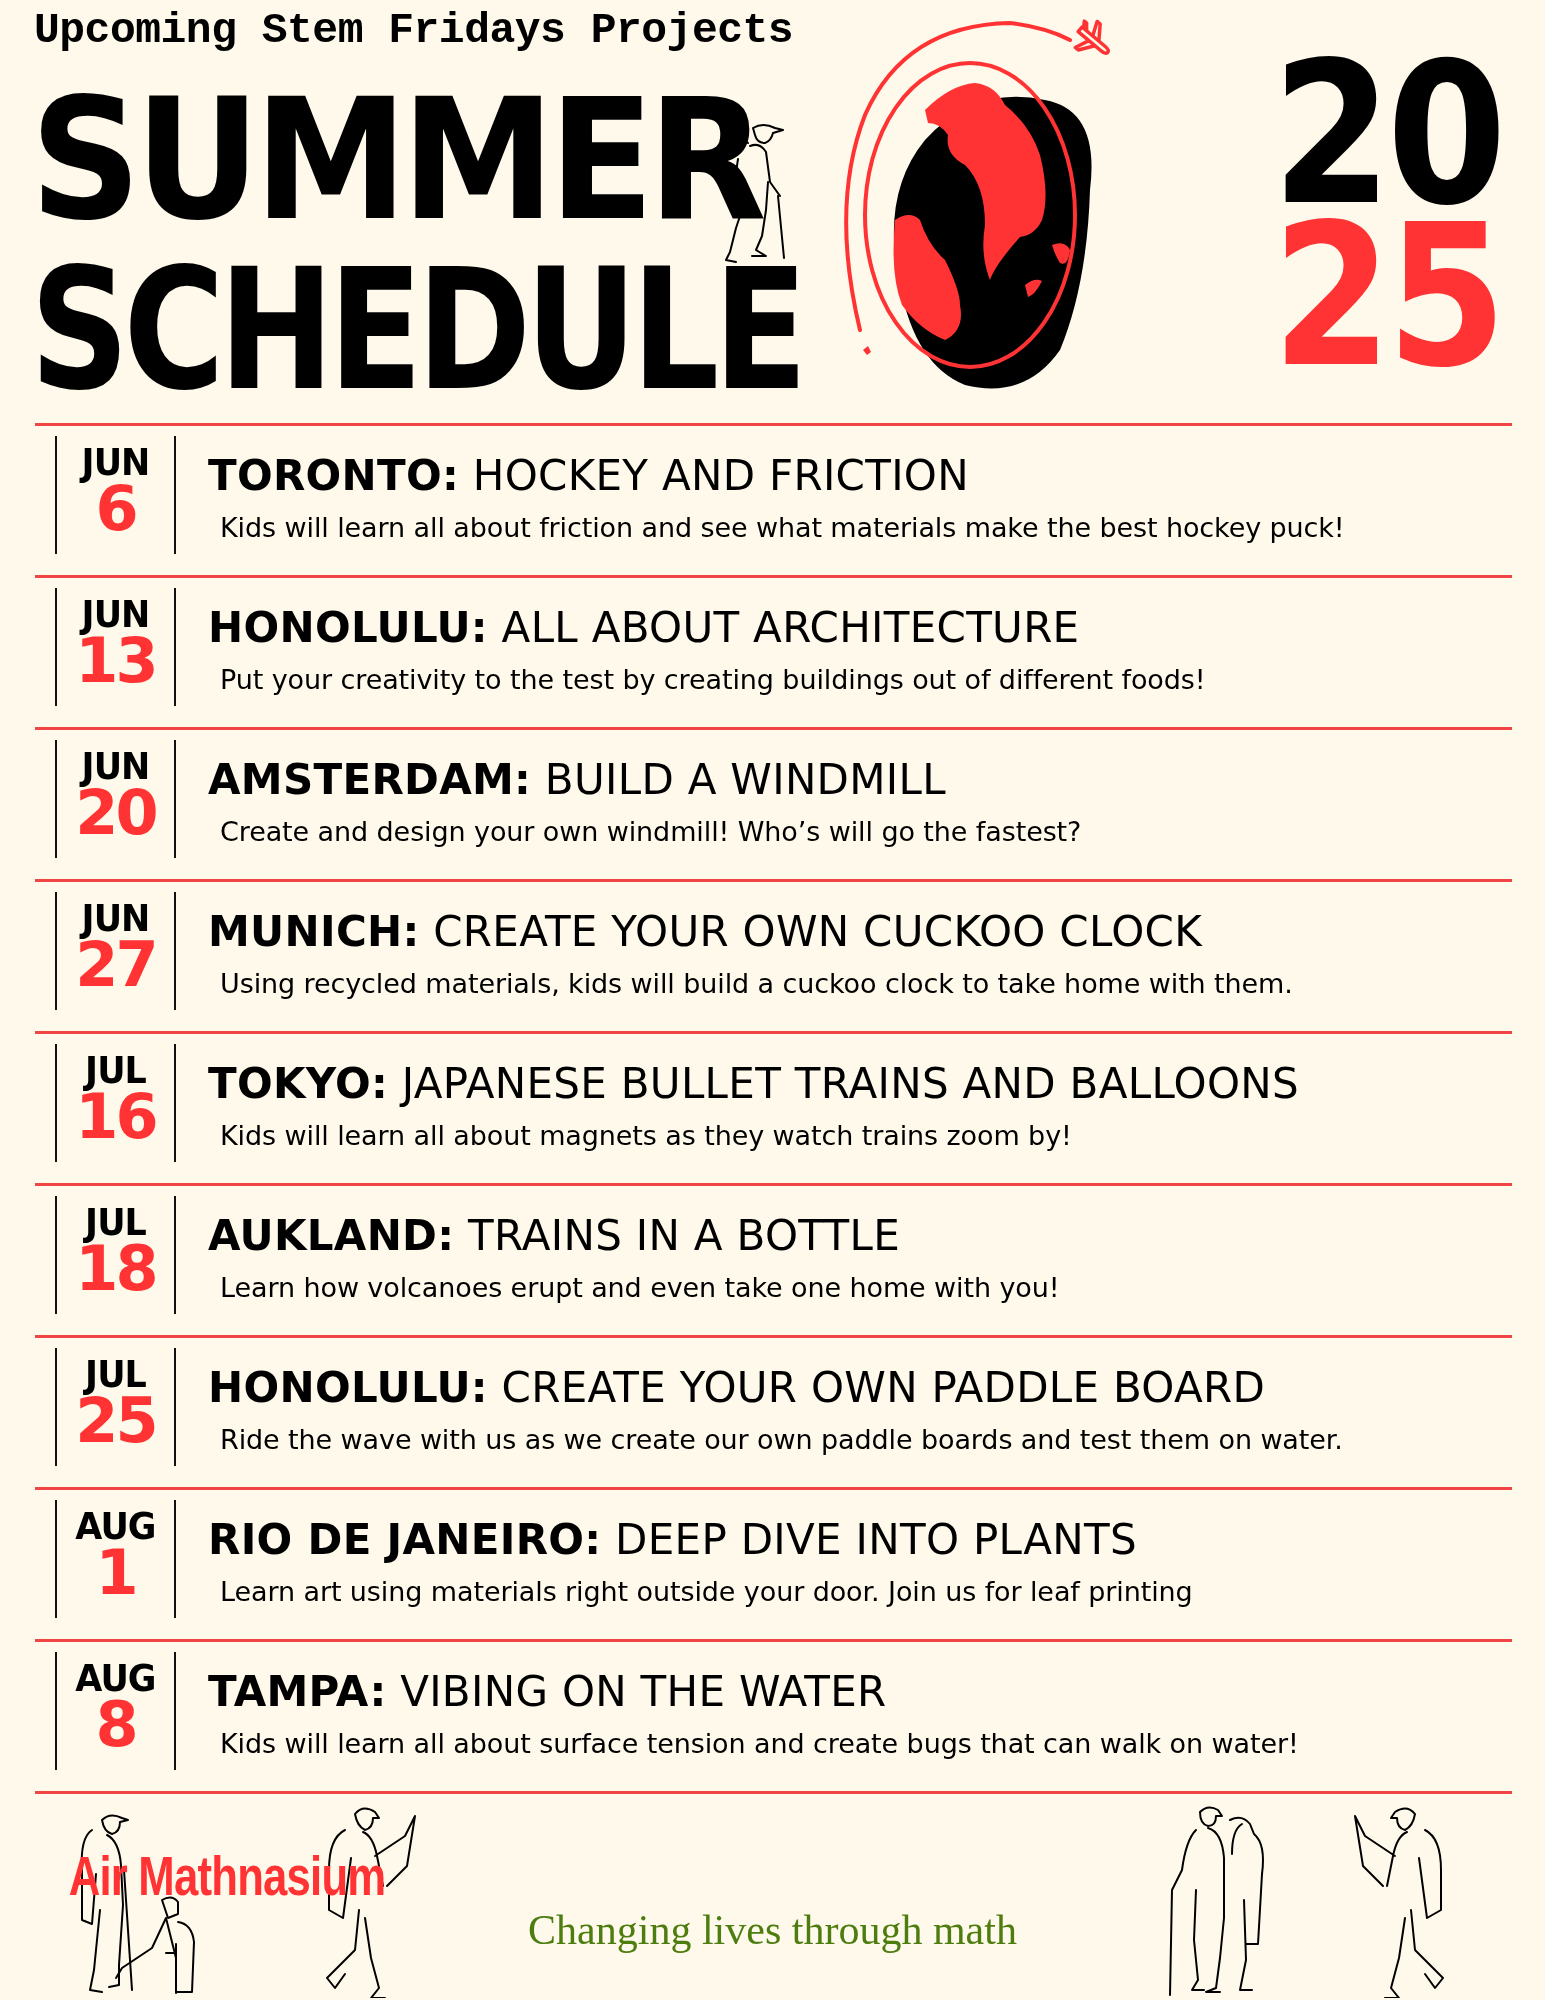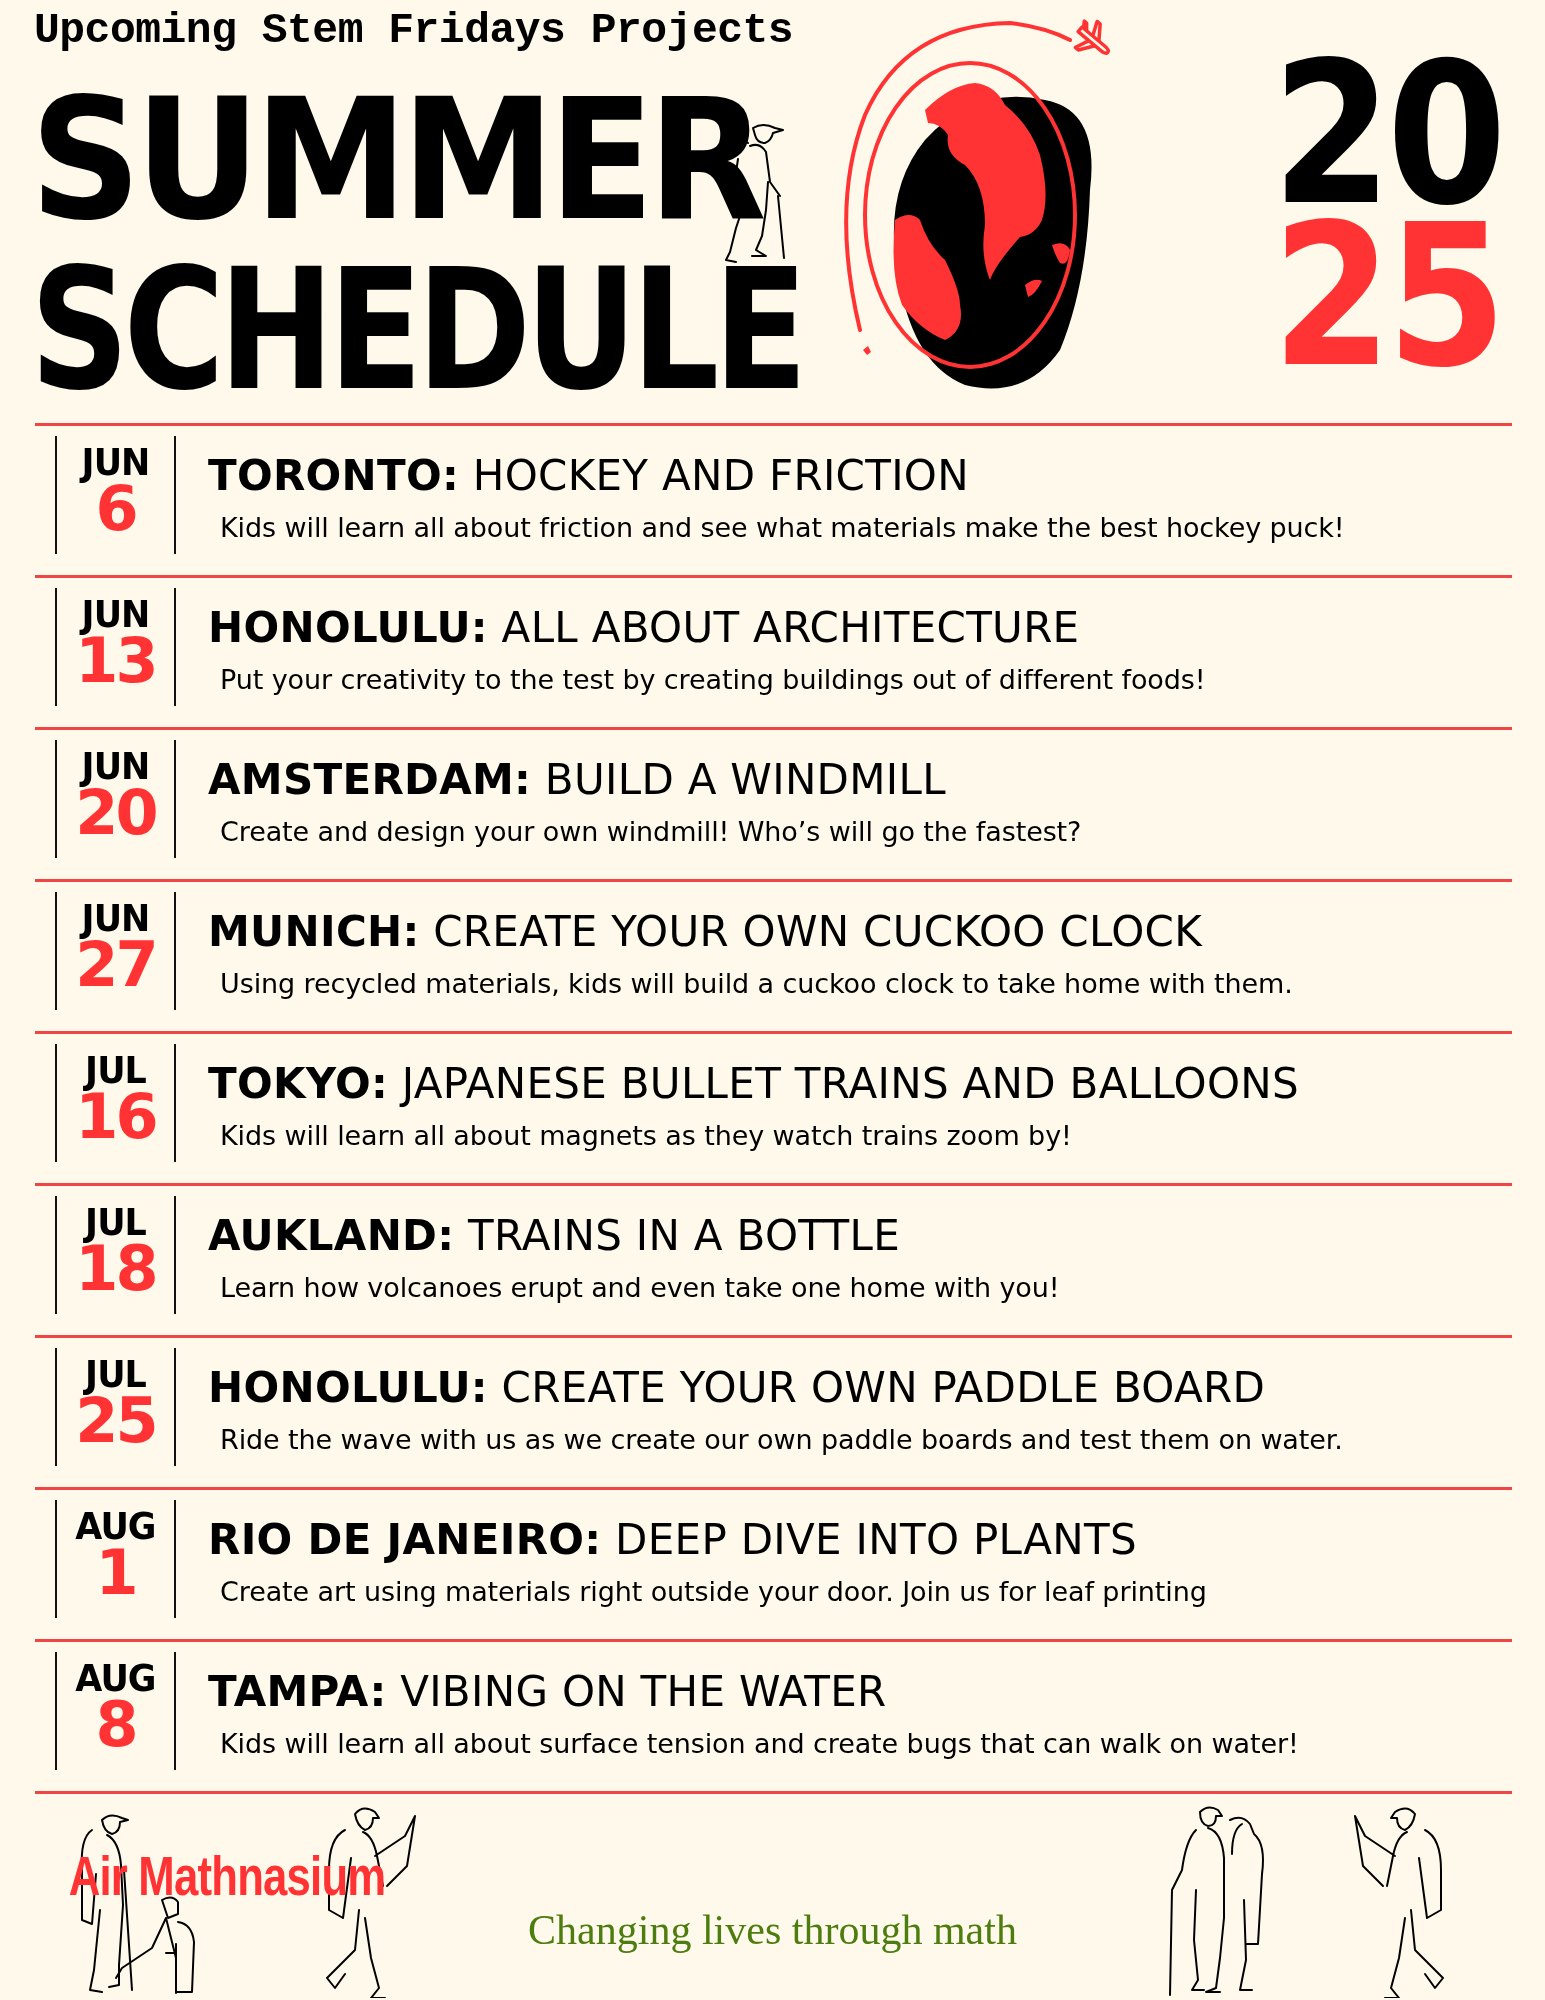--- a/index.html
+++ b/index.html
@@ -186,21 +186,21 @@
   <div class="title"><span class="city">HONOLULU:</span> <span class="topic">CREATE YOUR OWN PADDLE BOARD</span></div>
   <div class="desc">Ride the wave with us as we create our own paddle boards and test them on water.</div>
 </div>
 
 <div class="event" style="top:1489px">
   <div class="vline l"></div>
   <div class="vline r"></div>
   <div class="month">AUG</div>
   <div class="day">1</div>
   <div class="title"><span class="city">RIO DE JANEIRO:</span> <span class="topic">DEEP DIVE INTO PLANTS</span></div>
-  <div class="desc">Create art using materials right outside your door. Join us for leaf printing</div>
+  <div class="desc">Learn art using materials right outside your door. Join us for leaf printing</div>
 </div>
 
 <div class="event" style="top:1641px">
   <div class="vline l"></div>
   <div class="vline r"></div>
   <div class="month">AUG</div>
   <div class="day">8</div>
   <div class="title"><span class="city">TAMPA:</span> <span class="topic">VIBING ON THE WATER</span></div>
   <div class="desc">Kids will learn all about surface tension and create bugs that can walk on water!</div>
 </div>

